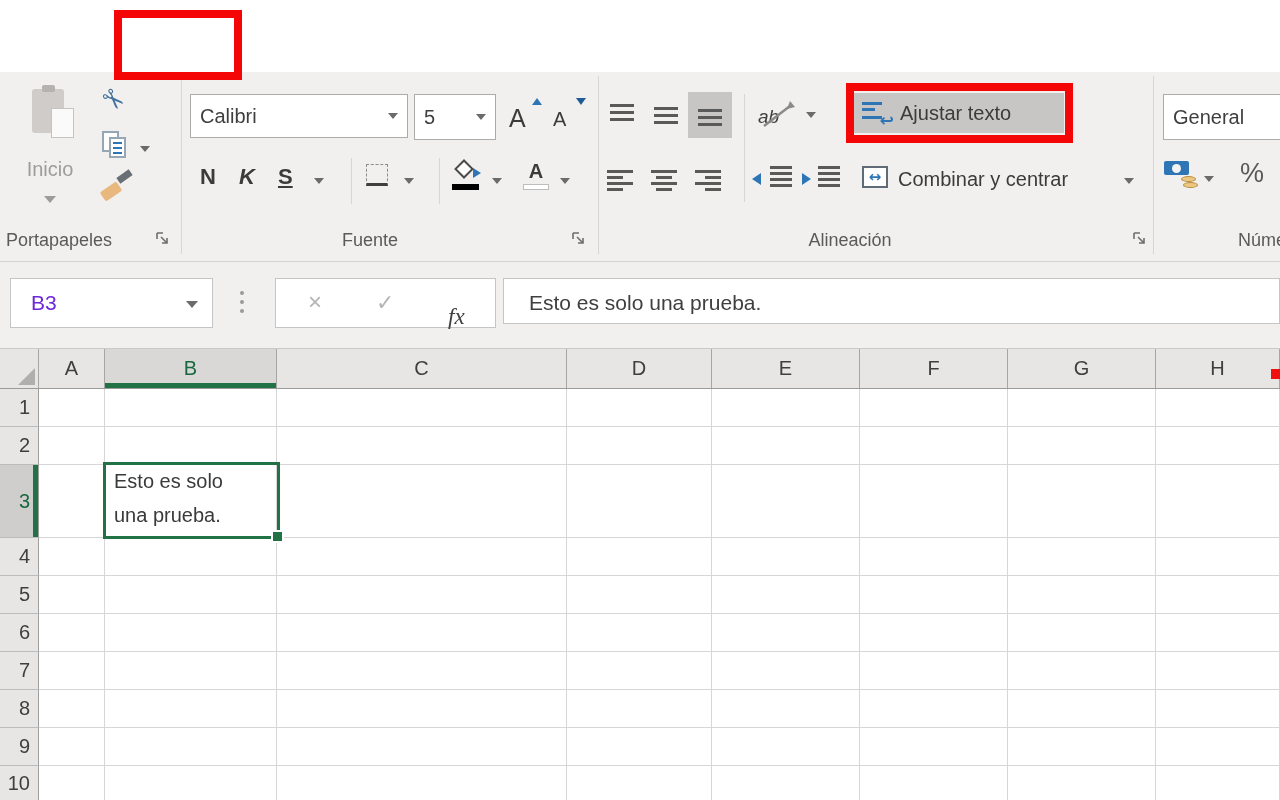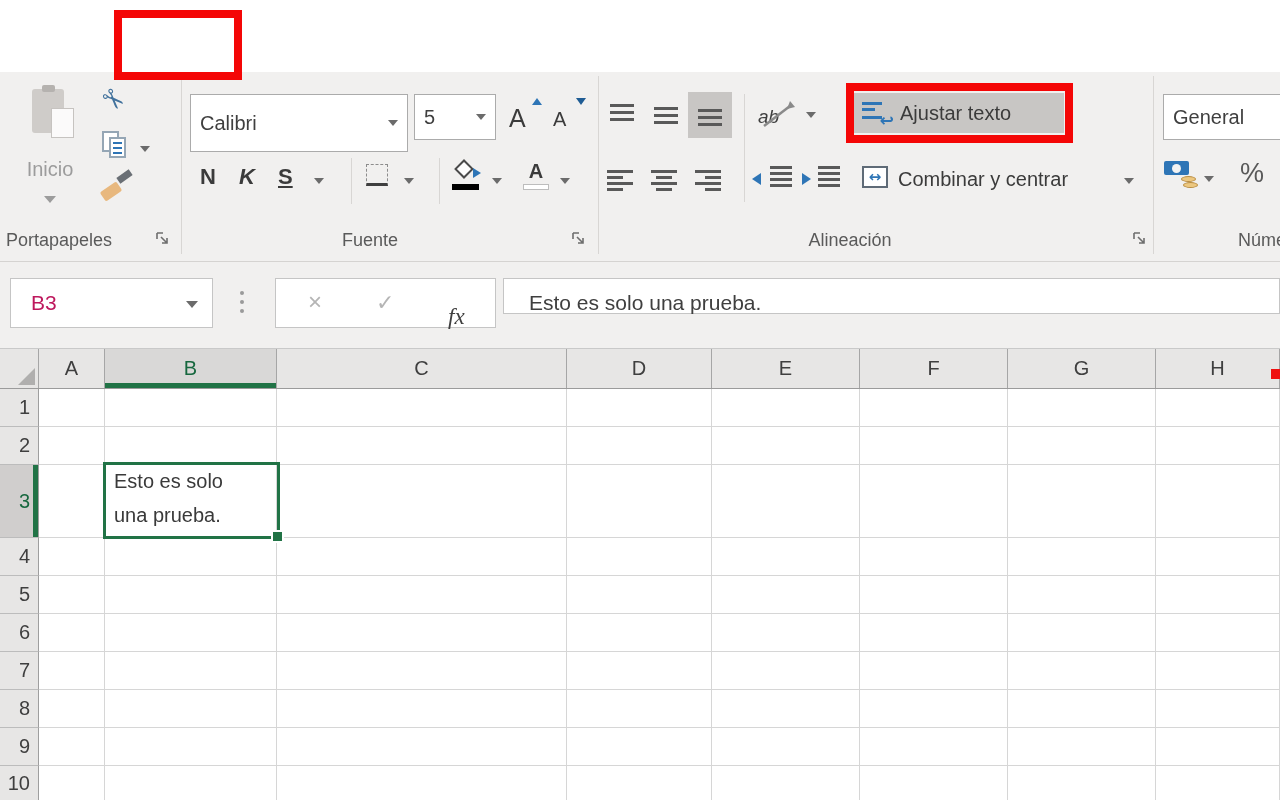--- a/index.html
+++ b/index.html
@@ -170,21 +170,21 @@
     <span class="abs bristle"></span>
     <span class="abs handle"></span>
   </div>
   <div class="grouplabel" style="left:6px;top:230px;">Portapapeles</div>
   <svg class="launcher" style="left:155px;top:231px;" viewBox="0 0 15 15">
     <path d="M2 2 H8 M2 2 V8" stroke="#6e6e6e" stroke-width="1.6" fill="none"></path>
     <path d="M6 6 L12 12 M12 7 V12 H7" stroke="#6e6e6e" stroke-width="1.6" fill="none"></path>
   </svg>
   <div class="vsep" style="left:181px;top:76px;height:178px;"></div>
 
-  <div class="combo" style="left:190px;top:94px;width:218px;height:58px;">
+  <div class="combo" style="left:190px;top:94px;width:218px;height:44px;">
     <span>Calibri</span>
     <span class="caret small"></span>
   </div>
   <div class="combo" style="left:414px;top:94px;width:82px;height:46px;">
     <span>5</span>
     <span class="caret small"></span>
   </div>
   <div class="abs" style="left:506px;top:96px;width:38px;height:44px;">
     <span class="a-big" style="position:absolute;left:3px;top:8px;">A</span>
     <span class="caret-up-blue" style="right:2px;top:2px;"></span>
@@ -321,34 +321,34 @@
     <span class="face"></span>
     <span class="c1"></span>
     <span class="c2"></span>
   </div>
   <span class="caret small abs" style="left:1204px;top:176px;"></span>
   <span class="pct" style="left:1240px;top:158px;">%</span>
   <div class="grouplabel" style="left:1238px;top:230px;">Número</div>
 
   <div class="abs fbar-bg"></div>
   <div class="whitebox" style="left:10px;top:278px;width:203px;height:50px;">
-    <span style="position:absolute;left:20px;top:12px;font-size:21px;color:#be185d;">B3</span>
+    <span style="position:absolute;left:20px;top:12px;font-size:21px;color:#6d28d9;">B3</span>
     <span class="caret abs" style="right:14px;top:22px;"></span>
   </div>
   <div class="dots" style="left:240px;top:291px;">
       <i></i>
       <i></i>
       <i></i>
     </div>
   <div class="whitebox" style="left:275px;top:278px;width:221px;height:50px;">
     <span style="position:absolute;left:32px;top:9px;font-size:24px;color:#b5b5b5;">×</span>
     <span class="glyph" style="position:absolute;left:100px;top:11px;font-size:22px;color:#b5b5b5;">✓</span>
     <span class="fxtext" style="position:absolute;left:172px;top:25px;">fx</span>
   </div>
-  <div class="whitebox" style="left:503px;top:278px;width:777px;height:36px;">
+  <div class="whitebox" style="left:503px;top:278px;width:777px;height:46px;">
     <span style="position:absolute;left:25px;top:12px;font-size:21px;color:#3f3f3f;white-space:nowrap;">Esto es solo una prueba.</span>
   </div>
 
   <div class="abs grid">
     <div class="col-headers" id="col-headers">
       <div class="corner">
         <span class="tri"></span>
       </div>
     <div class="col-h" style="width: 66px;">A</div>
         <div class="col-h sel" style="width: 172px;">B</div>

